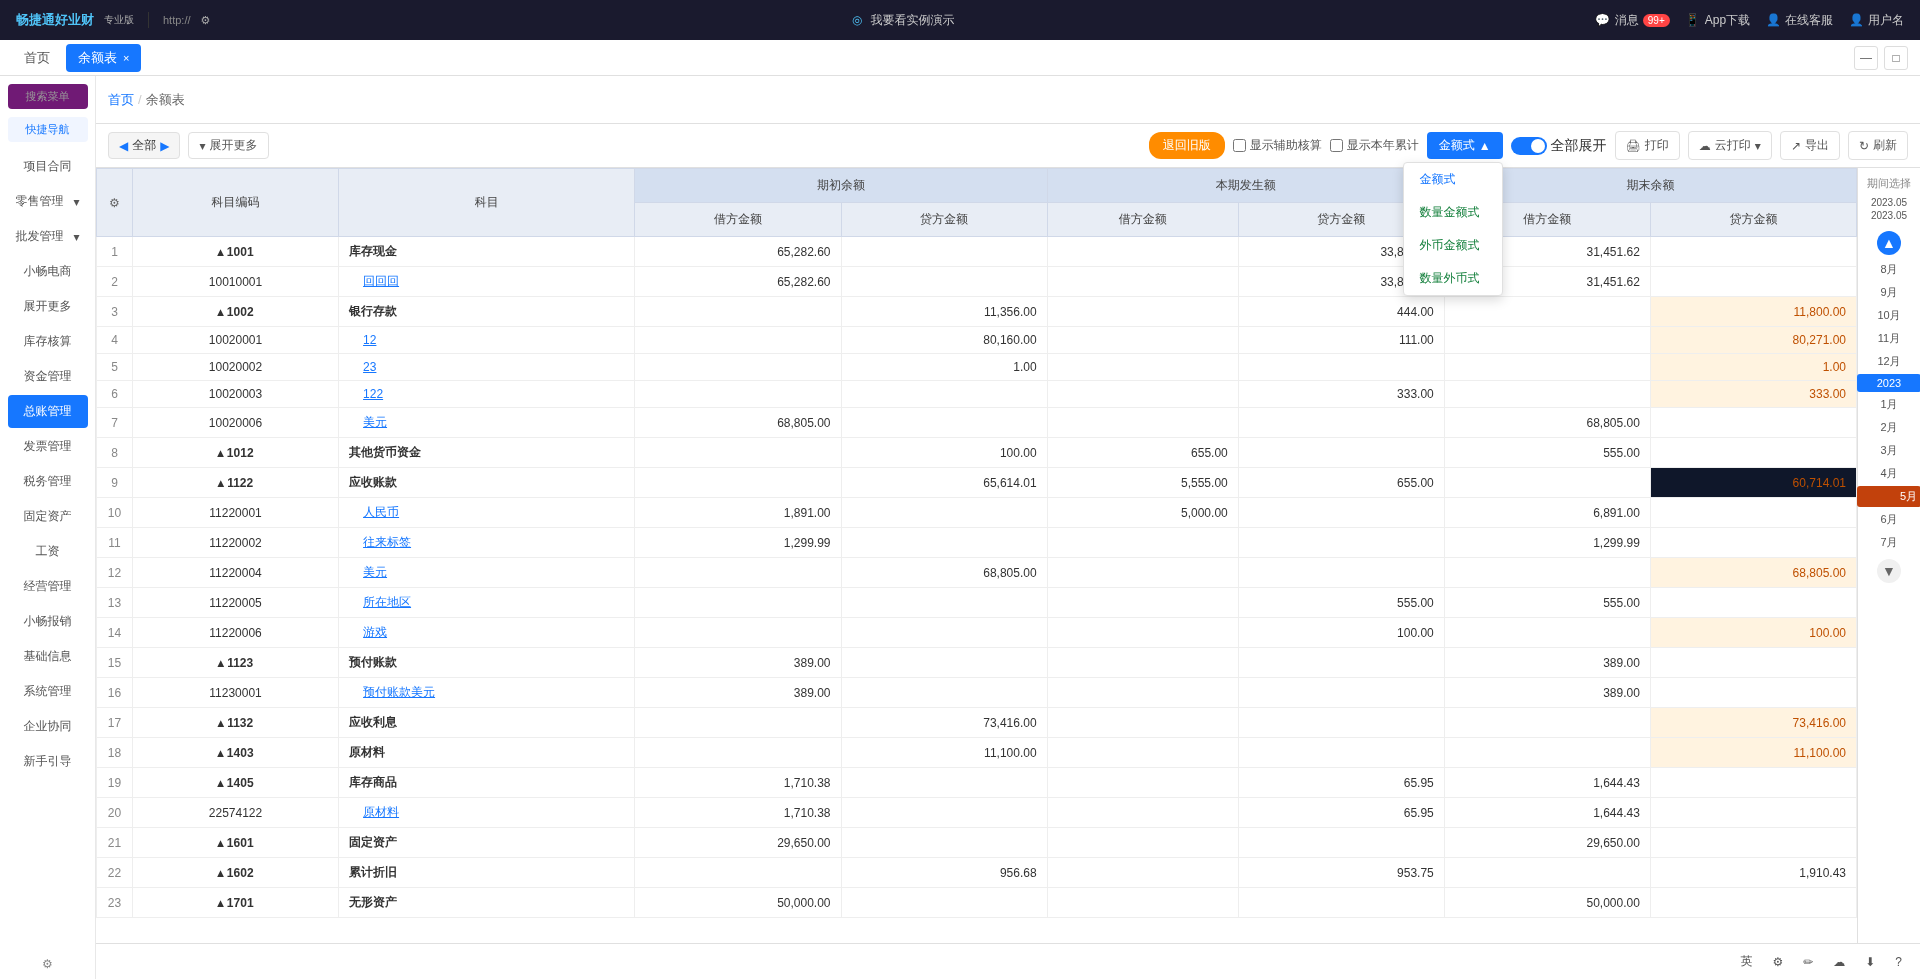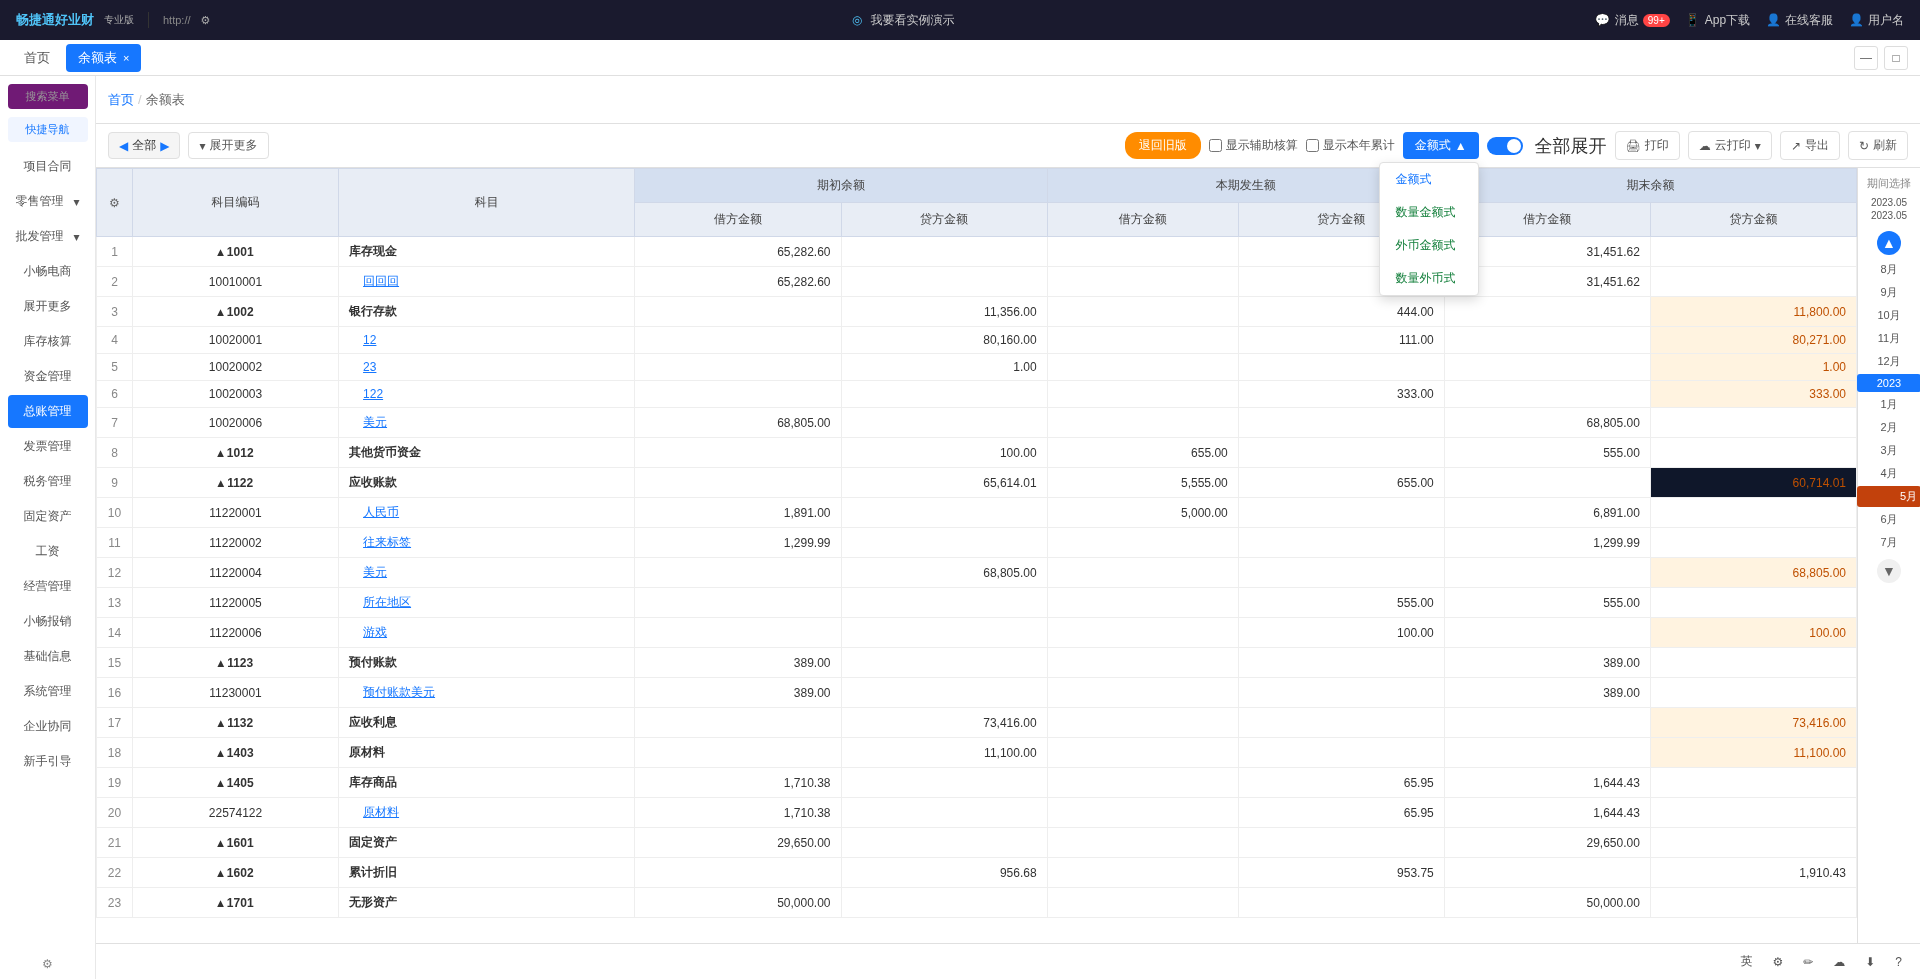--- a/index.html
+++ b/index.html
@@ -46,21 +46,21 @@
 
     
     .filter-bar { height: 44px; background: #fff; border-bottom: 1px solid #e0e0e0; display: flex; align-items: center; padding: 0 12px; gap: 8px; flex-shrink: 0; }
     .filter-tag { display: flex; align-items: center; gap: 4px; padding: 4px 10px; background: #f5f5f5; border: 1px solid #e0e0e0; border-radius: 4px; font-size: 12px; cursor: pointer; }
     .expand-btn { display: flex; align-items: center; gap: 4px; padding: 4px 10px; border: 1px solid #e0e0e0; border-radius: 4px; font-size: 12px; cursor: pointer; color: #555; }
     .toolbar-right { margin-left: auto; display: flex; align-items: center; gap: 8px; }
     .btn-back { padding: 5px 14px; background: #ff8c00; color: #fff; border: none; border-radius: 12px; font-size: 12px; cursor: pointer; }
     .checkbox-item { display: flex; align-items: center; gap: 4px; font-size: 12px; color: #555; cursor: pointer; }
     .checkbox-item input { cursor: pointer; }
     .btn-mode { display: flex; align-items: center; gap: 4px; padding: 5px 12px; background: #1677ff; color: #fff; border: none; border-radius: 4px; font-size: 12px; cursor: pointer; position: relative; }
-    .btn-toggle { display: flex; align-items: center; gap: 12px; font-size: 18px; cursor: pointer; }
+    .btn-toggle { display: flex; align-items: center; gap: 4px; font-size: 14px; cursor: pointer; }
     .toggle-switch { width: 36px; height: 18px; background: #1677ff; border-radius: 9px; position: relative; }
     .toggle-switch::after { content: ''; width: 14px; height: 14px; background: #fff; border-radius: 50%; position: absolute; right: 2px; top: 2px; }
     .btn-action { display: flex; align-items: center; gap: 4px; padding: 5px 10px; border: 1px solid #e0e0e0; border-radius: 4px; background: #fff; font-size: 12px; cursor: pointer; color: #555; }
 
     
     .table-container { flex: 1; overflow: auto; background: #fff; margin: 0; position: relative; }
     table { width: 100%; border-collapse: collapse; font-size: 12px; }
     thead tr { background: #e8edf5; position: sticky; top: 0; z-index: 10; }
     thead th { padding: 8px 10px; text-align: center; border: 1px solid #d0d8e8; font-weight: 500; color: #444; white-space: nowrap; }
     thead th.section-header { background: #d4dff0; }

